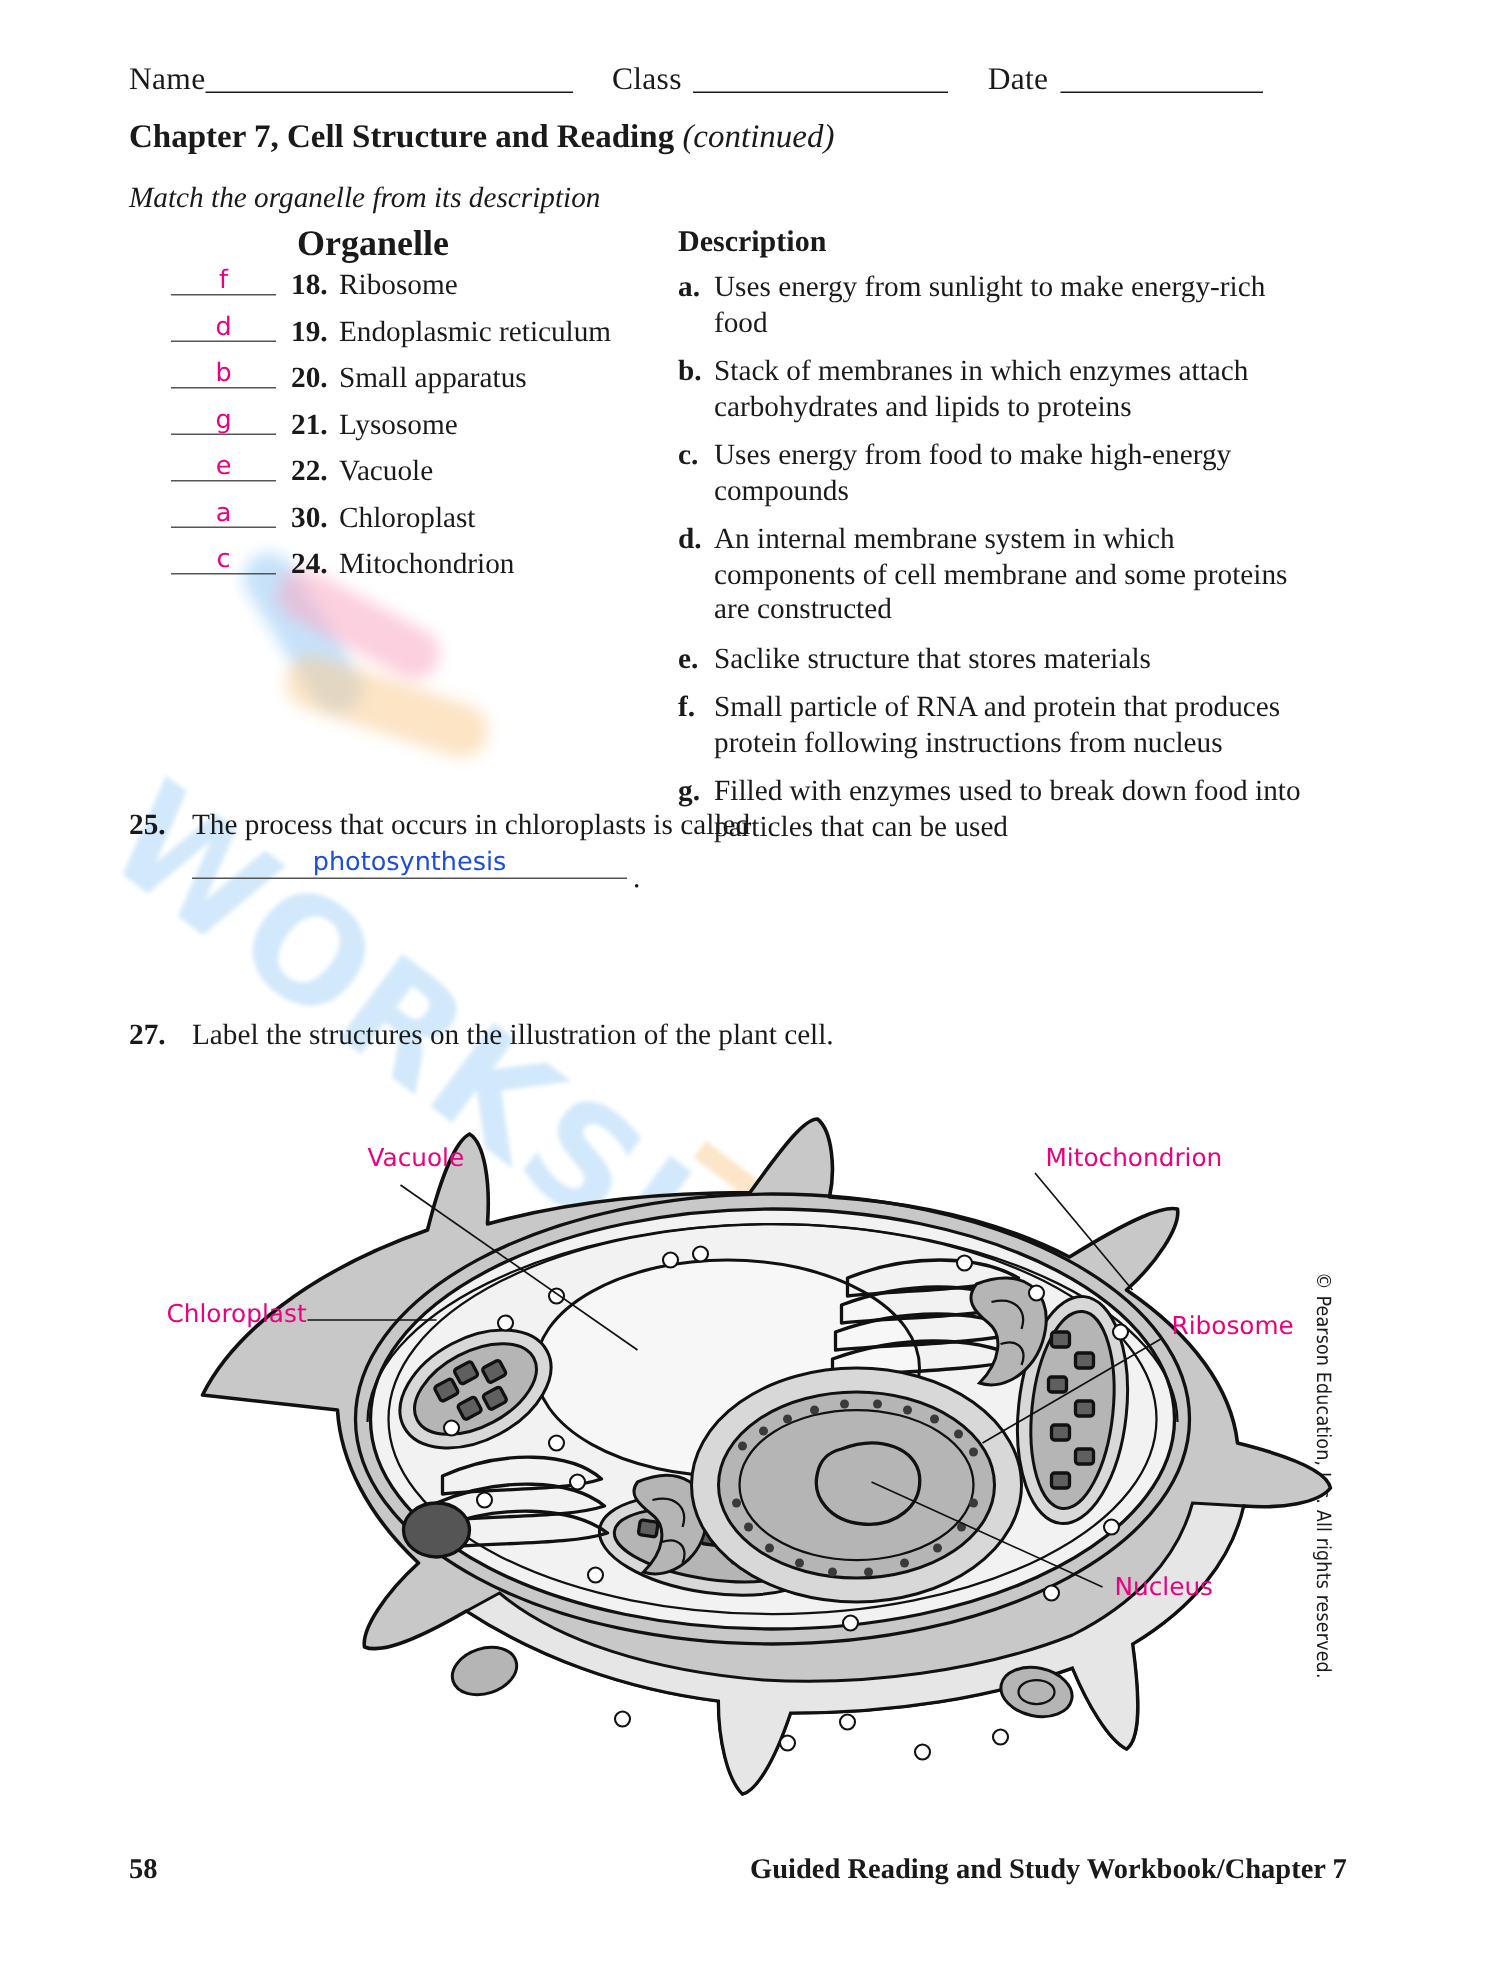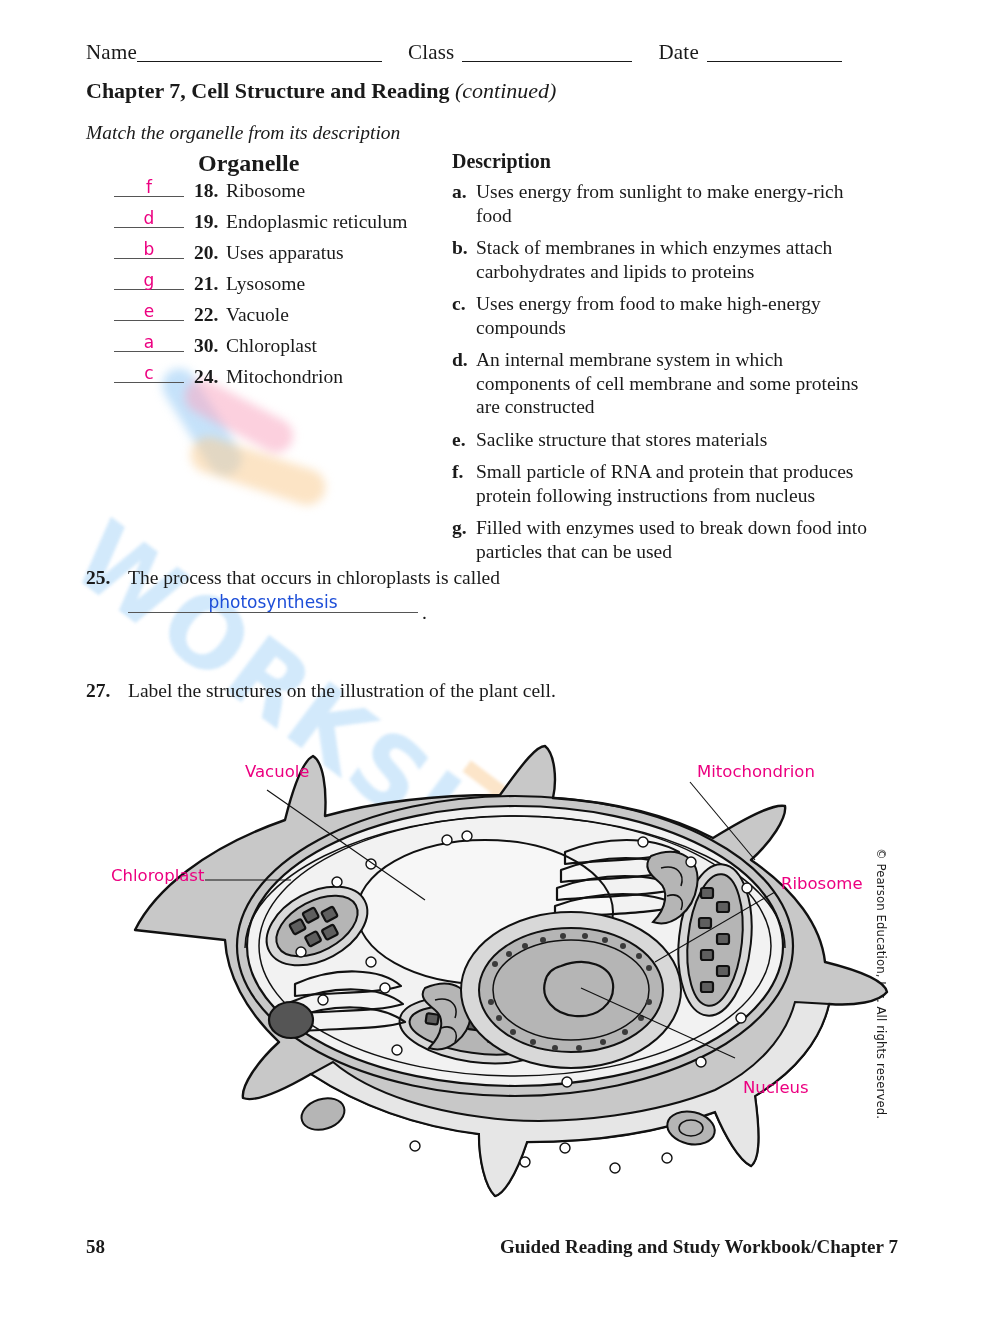--- a/index.html
+++ b/index.html
@@ -155,21 +155,21 @@
     <div class="mrow">
       <div class="mblank"></div>
       <div class="mans">d</div>
       <div class="mnum">19.</div>
       <div class="mtxt">Endoplasmic reticulum</div>
     </div>
     <div class="mrow">
       <div class="mblank"></div>
       <div class="mans">b</div>
       <div class="mnum">20.</div>
-      <div class="mtxt">Uses apparatus</div>
+      <div class="mtxt">Small apparatus</div>
     </div>
     <div class="mrow">
       <div class="mblank"></div>
       <div class="mans">g</div>
       <div class="mnum">21.</div>
       <div class="mtxt">Lysosome</div>
     </div>
     <div class="mrow">
       <div class="mblank"></div>
       <div class="mans">e</div>
@@ -214,21 +214,21 @@
     <div class="drow">
       <span class="dlet">f.</span>
       <span class="dtxt">Small particle of RNA and protein that produces protein following instructions from nucleus</span>
     </div>
     <div class="drow">
       <span class="dlet">g.</span>
       <span class="dtxt">Filled with enzymes used to break down food into particles that can be used</span>
     </div>
   </div>
 
-  <div class="q" style="left:86px;top:538px;width:640px;margin-top:27px;">
+  <div class="q" style="left:86px;top:538px;width:640px;">
     <span class="qnum">25.</span>
     <span class="qbody">The process that occurs in chloroplasts is called</span>
     <div class="ansline">
       <div class="aline" style="left:42px;width:290px;"></div>
       <div class="aval" style="left:42px;width:290px;">photosynthesis</div>
       <div class="period" style="left:336px;top:10px;">.</div>
     </div>
   </div>
 
 
@@ -425,21 +425,21 @@
         <line class="lead" x1="595" y1="42" x2="660" y2="120"></line>
         <line class="lead" x1="680" y1="152" x2="560" y2="222"></line>
         <line class="lead" x1="640" y1="318" x2="486" y2="248"></line>
       </g>
     </svg>
 
     <div class="dlabel" style="left:150px;top:22px;">Vacuole</div>
     <div class="dlabel" style="left:16px;top:126px;">Chloroplast</div>
     <div class="dlabel" style="left:602px;top:22px;">Mitochondrion</div>
     <div class="dlabel" style="left:686px;top:134px;">Ribosome</div>
-    <div class="dlabel" style="left:648px;top:308px;margin-top:30px;">Nucleus</div>
+    <div class="dlabel" style="left:648px;top:308px;">Nucleus</div>
   </div>
 
   <div class="copyright">© Pearson Education, Inc. All rights reserved.</div>
 
   <div class="pagenum">58</div>
   <div class="footer-txt">Guided Reading and Study Workbook/Chapter 7</div>
 
 </div>
 
 </body></html>

